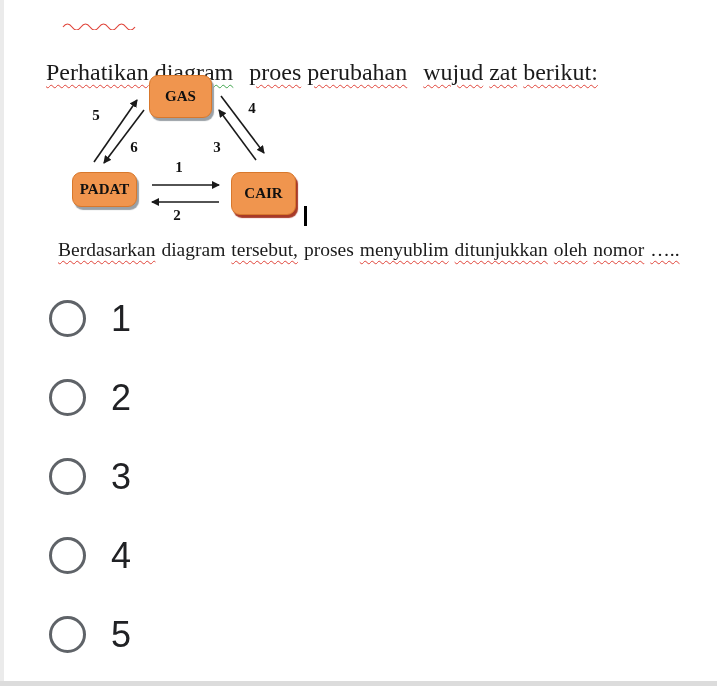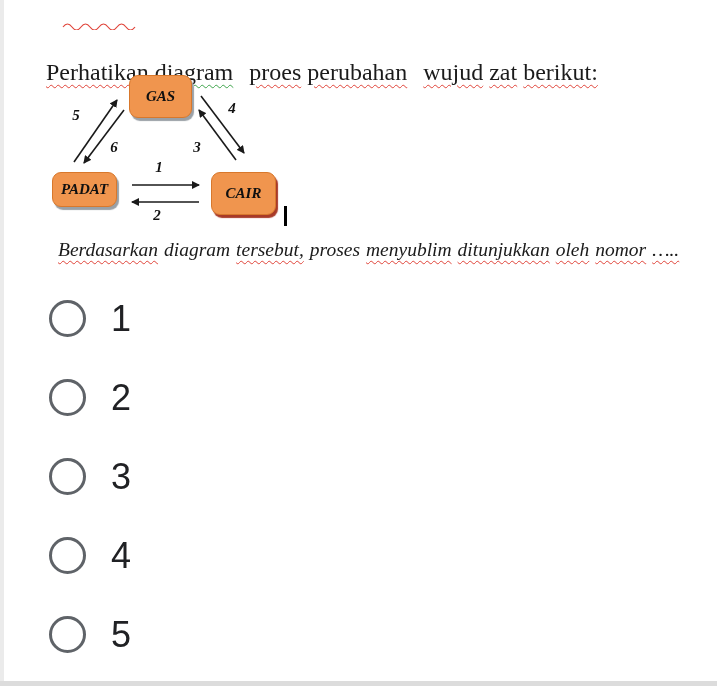--- a/index.html
+++ b/index.html
@@ -11,32 +11,32 @@
   .edge-bottom{position:absolute;left:0;bottom:0;width:717px;height:5px;background:var(--edge-bottom);}
 
   
   .stray-squiggle{position:absolute;left:62px;top:16px;}
   .title-line{
     position:absolute;left:46px;top:27px;white-space:nowrap;
     font-size:24px;color:var(--body-text);margin-top:32px;
   }
   .question-line{
     position:absolute;left:58px;top:239px;white-space:nowrap;
-    font-size:19.5px;color:var(--body-text);font-style:italic;
+    font-size:19.5px;color:var(--body-text);
   }
   .word{display:inline-block;margin-right:6px;}
   .word.gap{margin-right:16px;}
   .sq-red{text-decoration-line:underline;text-decoration-style:wavy;
     text-decoration-color:var(--squiggle-red);text-decoration-thickness:1px;text-underline-offset:4px;}
   .sq-green{text-decoration-line:underline;text-decoration-style:wavy;
     text-decoration-color:var(--squiggle-green);text-decoration-thickness:1px;text-underline-offset:4px;}
   .sq-none{text-decoration:none;}
 
   
-  .diagram{position:absolute;left:42px;top:62px;width:260px;height:172px;font-style:italic;}
+  .diagram{position:absolute;left:62px;top:62px;width:260px;height:172px;}
   .diagram svg.arrows{position:absolute;left:0;top:0;}
   .diagram svg.arrows line{stroke:var(--arrow);stroke-width:1.6;}
   .diagram svg.arrows marker path{fill:var(--arrow);}
   .state-box{
     position:absolute;box-sizing:border-box;border-radius:9px;
     background:var(--box-fill);border:1.5px solid var(--box-border);
     display:flex;align-items:center;justify-content:center;
     font-family:"Liberation Serif",serif;font-weight:700;font-size:15px;color:#101010;
     box-shadow:2px 3px 1px var(--box-shadow-gray);
   }

